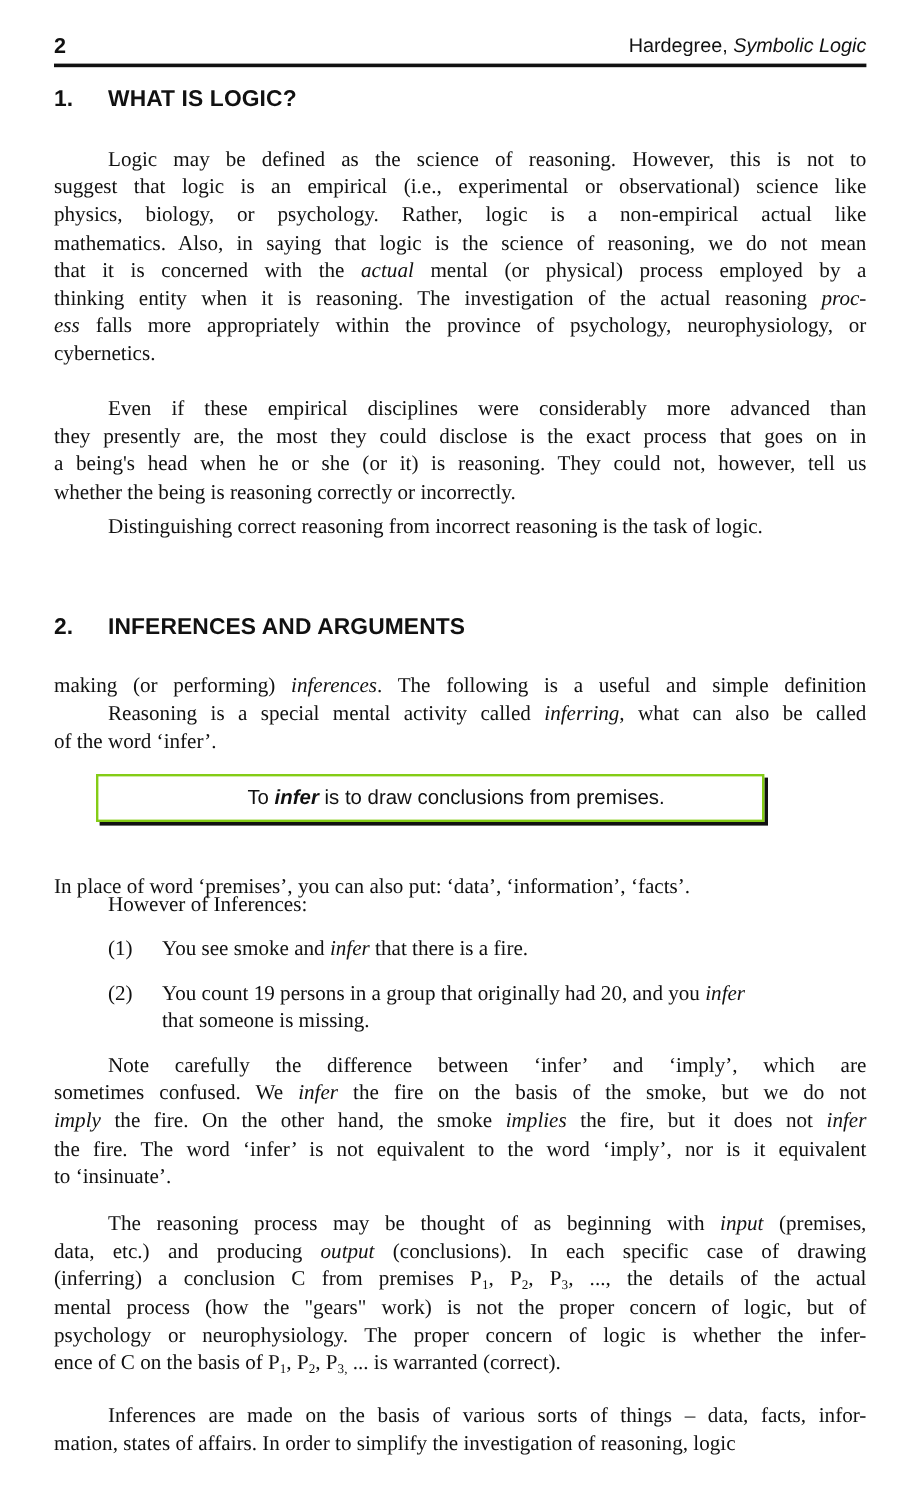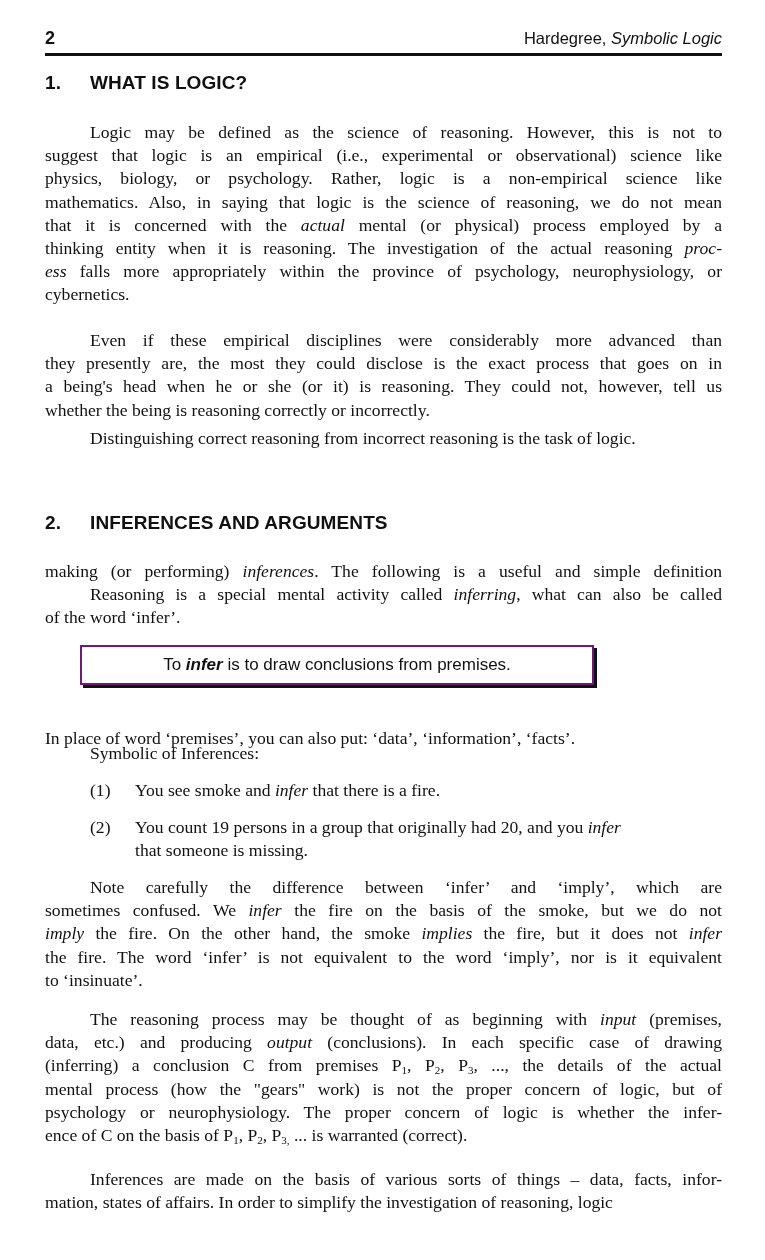--- a/index.html
+++ b/index.html
@@ -14,22 +14,22 @@
     font-size: 19px; letter-spacing: 0.1px; }
   .h .num { display: inline-block; width: 45px; }
   .p { position: absolute; left: 0; width: 677px; font-family: "Liberation Serif", serif;
     font-size: 17.6px; line-height: 23.2px; text-align: justify; }
   .p.indent { text-indent: 45px; }
   .p span.line { display: block; text-align: justify; text-align-last: justify; }
   .p span.line.last { text-align-last: left; }
   em { }
   sub { font-size: 11px; vertical-align: -3px; line-height: 0; }
   .defbox { position: absolute; left: 80px; top: 645px; width: 510px; height: 36px;
-    border: 2px solid #701a75; box-shadow: 3px 3px 0 #111; background: #fff;
-    font-family: "Liberation Sans", sans-serif; font-size: 17px; text-align: center; line-height: 36px; }
+    border: 2px solid #84cc16; box-shadow: 3px 3px 0 #111; background: #fff;
+    font-family: "Liberation Sans", sans-serif; font-size: 17px; text-align: center; line-height: 36px; padding-left: 43px; }
   .defbox b { font-style: italic; }
   .ex { position: absolute; left: 90px; width: 600px; font-family: "Liberation Serif", serif;
     font-size: 17.6px; line-height: 23.2px; }
   .ex .lbl { position: absolute; left: 0; top: 0; }
   .ex .body { margin-left: 45px; display: block; }
 </style>
 </head>
 <body>
 
 <div class="page">
@@ -40,21 +40,21 @@
   </div>
   <div class="rule"></div>
 
   <div class="h" style="top:72px;">
     <span class="num">1.</span><span>WHAT IS LOGIC?</span>
   </div>
 
   <div class="p indent" style="top:121px;" id="s1p1">
       <span class="line">Logic may be defined as the science of reasoning.  However, this is not to</span>
       <span class="line" style="text-indent: 0px;">suggest that logic is an empirical (i.e., experimental or observational) science like</span>
-      <span class="line" style="text-indent: 0px;">physics, biology, or psychology.  Rather, logic is a non-empirical science like</span>
+      <span class="line" style="text-indent: 0px;">physics, biology, or psychology.  Rather, logic is a non-empirical actual like</span>
       <span class="line" style="text-indent: 0px;">mathematics.  Also, in saying that logic is the science of reasoning, we do not mean</span>
       <span class="line" style="text-indent: 0px;">that it is concerned with the <em>actual</em> mental (or physical) process employed by a</span>
       <span class="line" style="text-indent: 0px;">thinking entity when it is reasoning.  The investigation of the actual reasoning <em>proc-</em></span>
       <span class="line" style="text-indent: 0px;"><em>ess</em> falls more appropriately within the province of psychology, neurophysiology, or</span>
       <span class="line last" style="text-indent: 0px;">cybernetics.</span>
     </div>
   <div class="p indent" style="top:329px;" id="s1p2">
       <span class="line">Even if these empirical disciplines were considerably more advanced than</span>
       <span class="line" style="text-indent: 0px;">they presently are, the most they could disclose is the exact process that goes on in</span>
       <span class="line" style="text-indent: 0px;">a being's head when he or she (or it) is reasoning.  They could not, however, tell us</span>
@@ -72,21 +72,21 @@
       <span class="line" style="text-indent: 0px;">making (or performing) <em>inferences</em>.  The following is a useful and simple definition</span>
       <span class="line">Reasoning is a special mental activity called <em>inferring</em>, what can also be called</span>
       <span class="line last" style="text-indent: 0px;">of the word ‘infer’.</span>
     </div>
 
   <div class="defbox" style="left:35px;">
     <span>To </span><b>infer</b><span> is to draw conclusions from premises.</span>
   </div>
 
   <div class="p" style="top:703px;margin-top:24px;">In place of word ‘premises’, you can also put:  ‘data’, ‘information’, ‘facts’.</div>
-  <div class="p" style="top:742px; left:45px; width:600px;">Symbolic of Inferences:</div>
+  <div class="p" style="top:742px; left:45px; width:600px;">However of Inferences:</div>
 
   <div class="ex" style="top:779px; left:45px;" id="ex0">
       <span class="lbl">(1)</span>
       <span class="body">You see smoke and <em>infer</em> that there is a fire.</span>
     </div>
   <div class="ex" style="top:816px; left:45px;" id="ex1">
       <span class="lbl">(2)</span>
       <span class="body">You count 19 persons in a group that originally had 20, and you <em>infer</em><br>that someone is missing.</span>
     </div>
 

